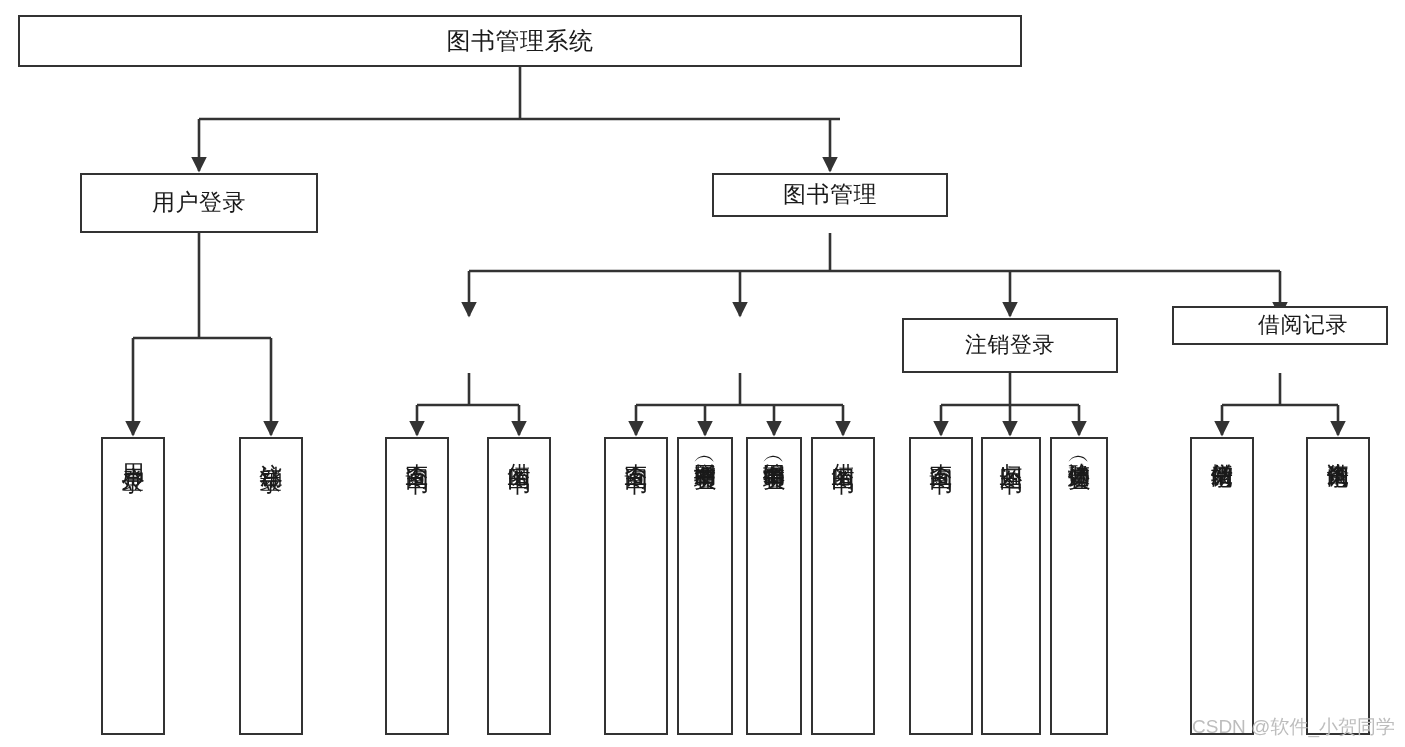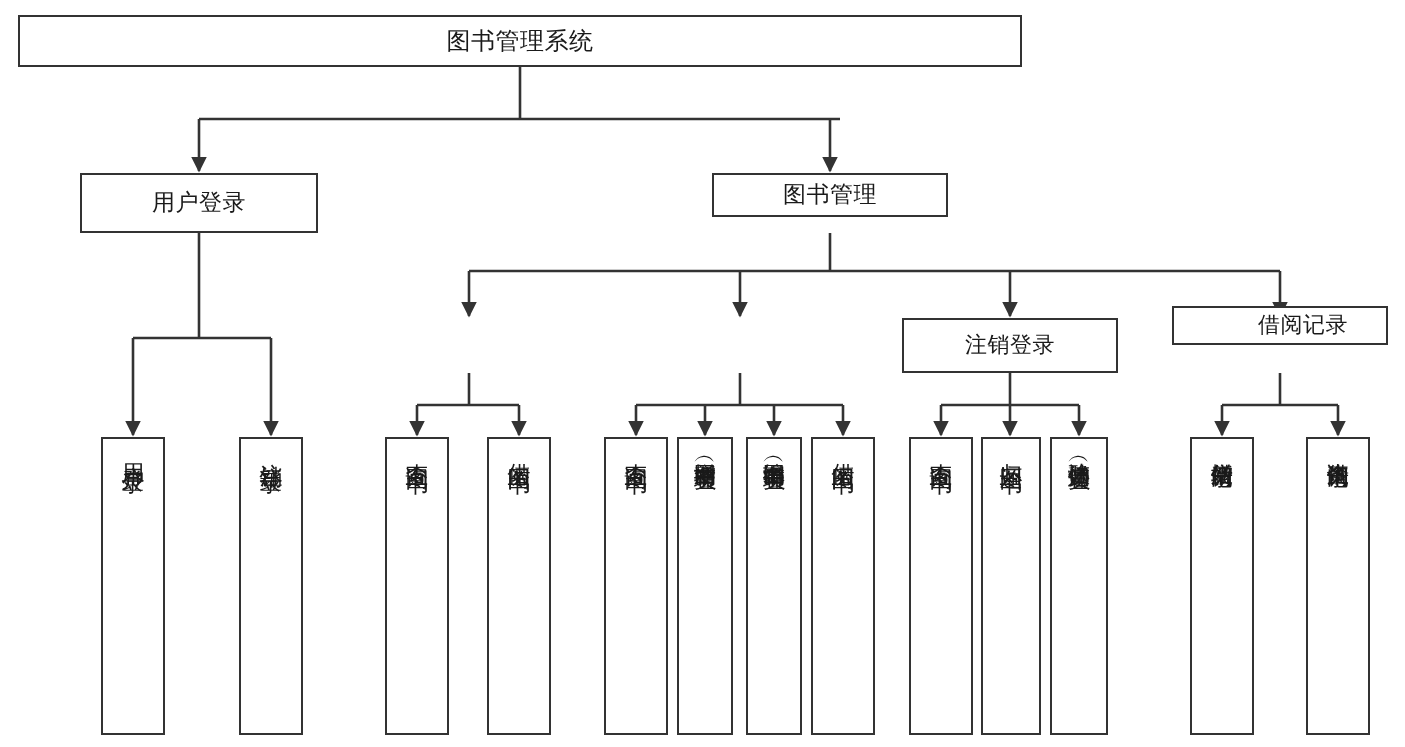--- a/index.html
+++ b/index.html
@@ -187,14 +187,15 @@
     <span class="label">确认归还（管理员）</span>
   </div>
 
   <div class="node node-leaf tight" style="left:1190px; top:437px; width:64px; height:298px;">
     <span class="label">新增借阅记录</span>
   </div>
   <div class="node node-leaf tight" style="left:1306px; top:437px; width:64px; height:298px;">
     <span class="label">查询借阅记录</span>
   </div>
 
+  <div class="watermark" style="left:1192px; top:714px;">CSDN @软件_小贺同学</div>
 
 </div>
 
 </body></html>

